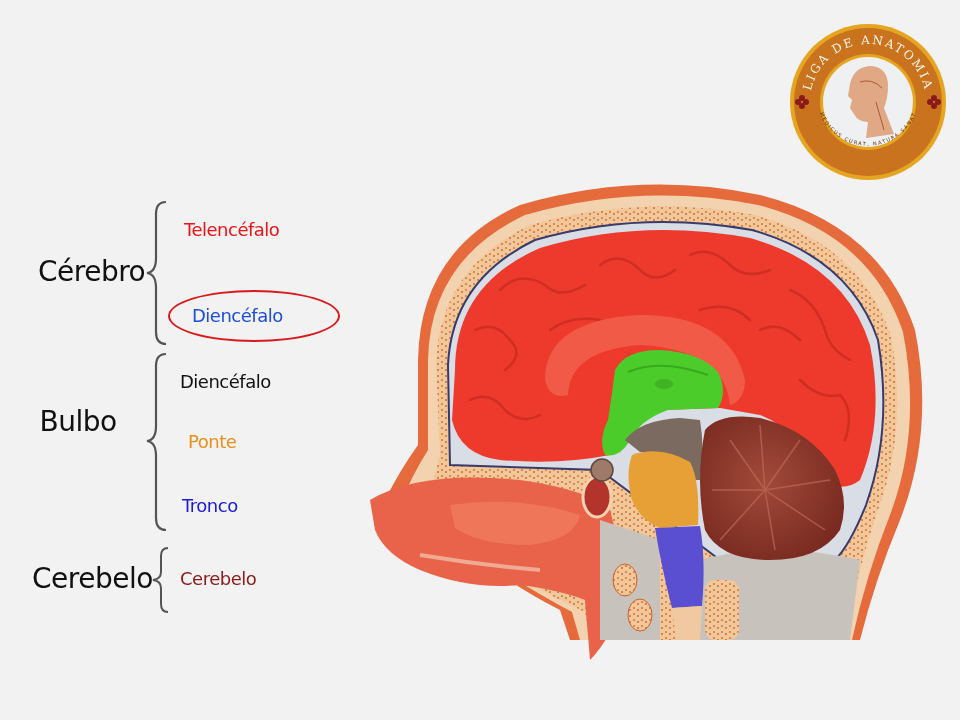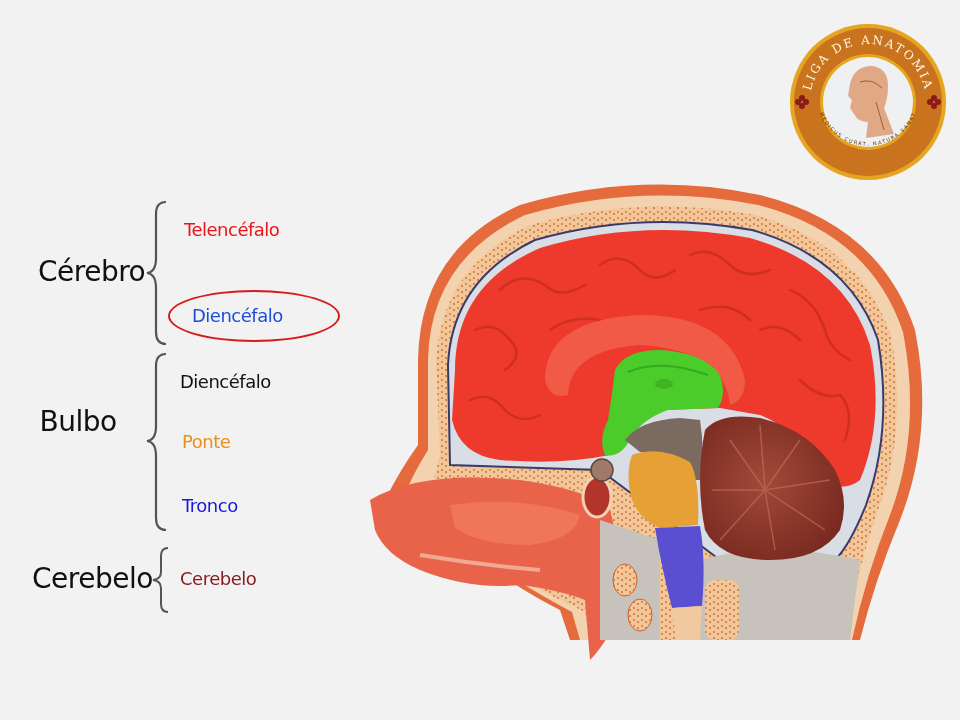--- a/index.html
+++ b/index.html
@@ -46,21 +46,21 @@
   <div class="highlight-ellipse" style="left: 168px; top: 290px; width: 172px; height: 52px; border-color: rgb(216, 26, 26);"></div>
   <div class="abs item-label" style="left: 192px; top: 303px; color: #1d4ed8;">Diencéfalo</div>
 
   <div class="abs group-label" style="left:14px; top:409px; width:128px;">
     <div>Bulbo</div>
   </div>
   <svg class="brace" style="left:144px; top:352px;" width="26" height="180">
     <path d="M22 2 Q12 2 12 14 L12 74 Q12 88 3 89 Q12 90 12 104 L12 166 Q12 178 22 178" fill="none" stroke="#555" stroke-width="2.2"></path>
   </svg>
   <div class="abs item-label" style="left: 180px; top: 369px; color: rgb(17, 17, 17);">Diencéfalo</div>
-  <div class="abs item-label" style="left: 182px; top: 429px; color: rgb(232, 144, 26);">Ponte</div>
+  <div class="abs item-label" style="left: 188px; top: 429px; color: rgb(232, 144, 26);">Ponte</div>
   <div class="abs item-label" style="left: 182px; top: 493px; color: rgb(26, 26, 216);">Tronco</div>
 
   <div class="abs group-label" style="left:32px; top:566px;">Cerebelo</div>
   <svg class="brace" style="left:150px; top:546px;" width="22" height="68">
     <path d="M18 2 Q11 2 11 10 L11 26 Q11 33 3 34 Q11 35 11 42 L11 58 Q11 66 18 66" fill="none" stroke="#555" stroke-width="2"></path>
   </svg>
   <div class="abs item-label" style="left: 180px; top: 566px; color: rgb(139, 26, 26);">Cerebelo</div>
 </div>
 
 <svg id="diagram-svg" width="960" height="720" viewBox="0 0 960 720">

